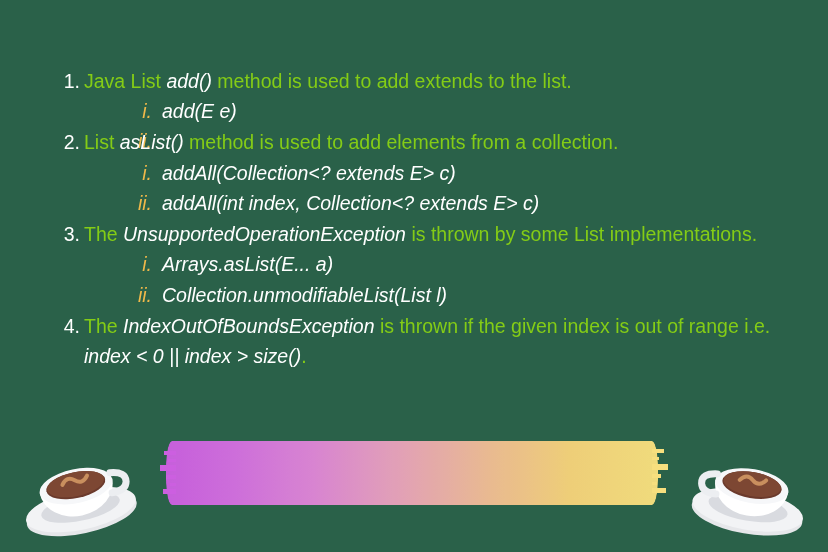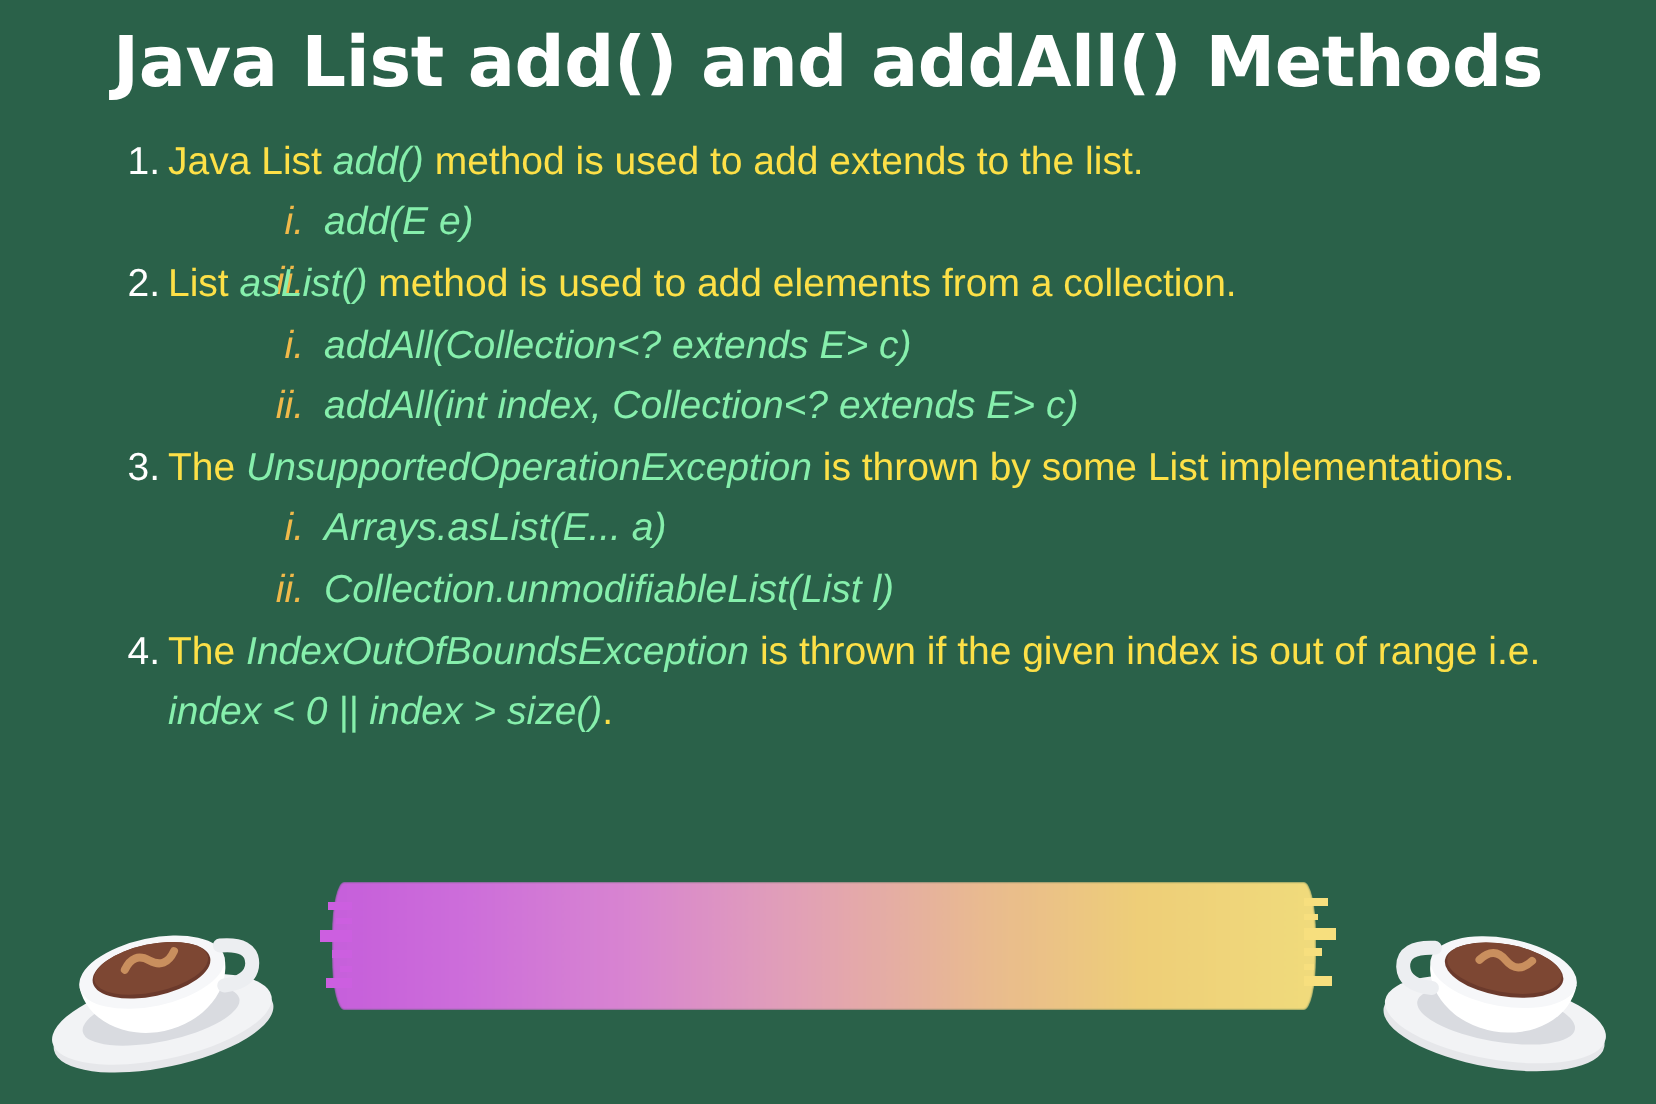--- a/index.html
+++ b/index.html
@@ -72,25 +72,25 @@
   .li-2 > .marker {
     position: absolute;
     left: 0;
     top: 0;
     width: 68px;
     text-align: right;
     color: #f0b94a;
     font-style: italic;
   }
   .code {
-    color: #86efac;
+    color: #ffffff;
     font-style: italic;
   }
   .txt {
-    color: #fde047;
+    color: #84cc16;
   }
   .li-2 .code {
     font-style: italic;
   }
 
   
   .cup {
     position: absolute;
     bottom: 6px;
   }
@@ -118,21 +118,20 @@
     width: 26px;
   }
   .stroke-frayL { left: 150px; }
   .stroke-frayR { right: 150px; }
 </style>
 </head>
 <body>
 
 <div class="slide">
 
-  <div class="title">Java List add() and addAll() Methods</div>
 
   <div class="content">
     <ol class="olist" id="list-root">
         <li class="li-1"><span class="marker">1.</span><span><span class="txt">Java List </span><span class="code">add()</span><span class="txt"> method is used to add extends to the list.</span></span><ul class="sublist">
             <li class="li-2"><span class="marker">i.</span><span class="code">add(E e)</span></li>
             <li class="li-2"><span class="marker">ii.</span></li>
           </ul></li>
         <li class="li-1"><span class="marker">2.</span><span><span class="txt">List </span><span class="code">asList()</span><span class="txt"> method is used to add elements from a collection.</span></span><ul class="sublist">
             <li class="li-2"><span class="marker">i.</span><span class="code">addAll(Collection&lt;? extends E&gt; c)</span></li>
             <li class="li-2"><span class="marker">ii.</span><span class="code">addAll(int index, Collection&lt;? extends E&gt; c)</span></li>

